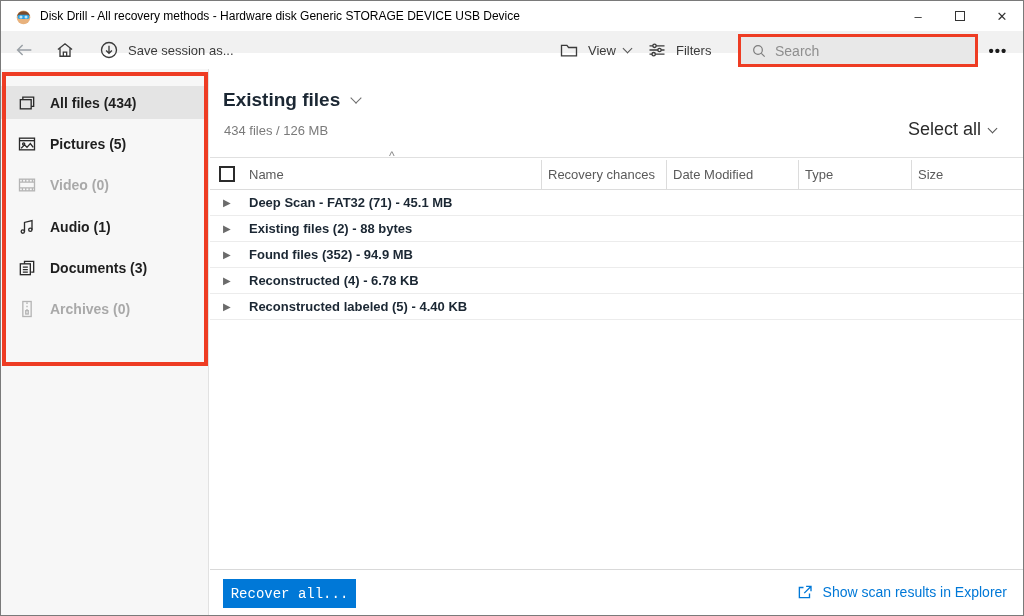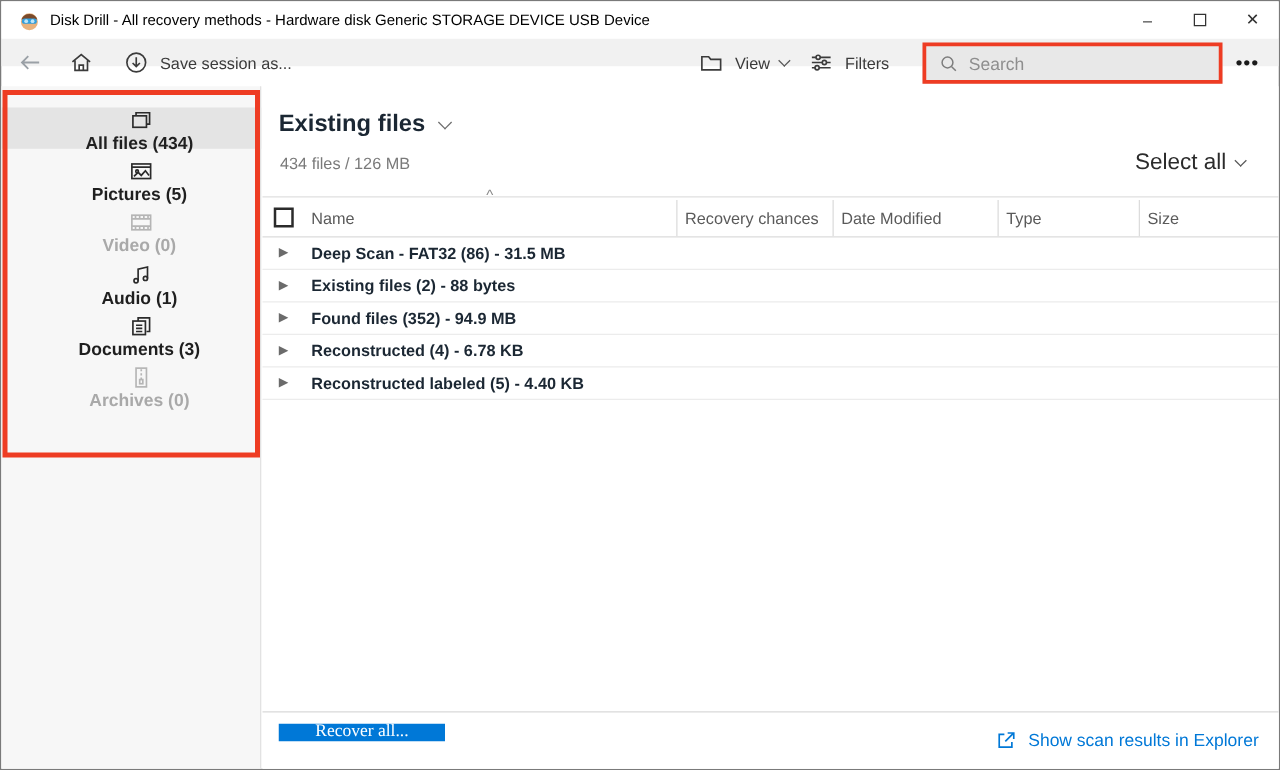--- a/index.html
+++ b/index.html
@@ -21,21 +21,21 @@
   .tb-item svg { display:block; }
   .tb-label { margin-left:9px; }
   .chev { width:7px; height:7px; border-left:1.6px solid #555; border-bottom:1.6px solid #555; transform:rotate(-45deg); margin-left:8px; margin-top:-3px; }
   .back-icon { color:#9aa0a6; }
   .search-box { position:absolute; left:737px; top:3px; width:240px; height:33px; border:3px solid #ee3c23; background:#e8e8e8; display:flex; align-items:center; }
   .search-placeholder { color:#8e8e8e; font-size:14px; margin-left:8px; }
   .more-dots { position:absolute; right:8px; top:0; height:38px; width:34px; display:flex; align-items:center; justify-content:center; font-size:15px; letter-spacing:1px; color:#1b1b1b; font-weight:bold; }
 
   
   .sidebar { position:absolute; left:0; top:68px; width:208px; height:548px; background:#f7f7f7; border-right:1px solid #e2e2e2; }
-  .side-item { position:absolute; left:0; width:208px; height:33px; display:flex; align-items:center; cursor:default;flex-direction:column; }
+  .side-item { position:absolute; left:0; width:208px; height:33px; display:flex; align-items:center; cursor:default; }
   .side-item.selected { background:#e4e4e4; }
   .side-icon { margin-left:16px; width:20px; height:20px; color:#2b2b2b; flex:0 0 auto; }
   .side-label { margin-left:13px; font-size:14px; font-weight:700; color:#1f1f1f; white-space:nowrap; }
   .side-item.disabled .side-label { color:#a9a9a9; }
   .side-item.disabled .side-icon { color:#b5b5b5; }
   .sidebar-highlight { position:absolute; left:1px; top:71px; width:206px; height:294px; border:4px solid #ee3c23; z-index:6; pointer-events:none; }
 
   
   .main { position:absolute; left:209px; top:68px; right:0; bottom:0; background:#fff; }
   .page-heading { position:absolute; left:13px; top:20px; font-size:19px; font-weight:700; color:#1b2733; display:flex; align-items:center; }
@@ -48,21 +48,21 @@
   .hdr-label { position:absolute; top:0; height:33px; display:flex; align-items:center; font-size:13px; color:#5a5a5a; }
   .sort-caret { position:absolute; left:179px; top:-9px; font-size:12px; color:#8a8a8a; }
   .col-divider { position:absolute; top:2px; height:29px; width:1px; background:#dcdcdc; }
 
   .rows { position:absolute; left:0; top:121px; right:0; }
   .row { position:relative; height:26px; border-bottom:1px solid #ececec; display:flex; align-items:center; }
   .row-expander { margin-left:13px; font-size:10px; color:#6b6b6b; width:12px; flex:0 0 auto; }
   .row-name { margin-left:14px; font-size:13px; font-weight:700; color:#1b2733; white-space:nowrap; }
 
   .footer { position:absolute; left:0; right:0; top:500px; height:48px; border-top:1px solid #d9d9d9; background:#fff; }
-  .recover-btn { position:absolute; left:13px; top:9px; width:133px; height:14px; background:#0078d7; color:#fff; font-size:14px; border:none; display:flex; align-items:center; justify-content:center; cursor:default; font-family:Liberation Serif, serif; }
+  .recover-btn { position:absolute; left:13px; top:9px; width:133px; height:29px; background:#0078d7; color:#fff; font-size:14px; border:none; display:flex; align-items:center; justify-content:center; cursor:default; font-family:Liberation Mono, monospace; }
   .explorer-link { position:absolute; right:16px; top:13px; display:flex; align-items:center; color:#0078d7; font-size:14px; cursor:default; }
   .explorer-link svg { margin-right:9px; }
 </style>
 </head>
 <body>
 
 <div class="window">
 
   <div class="titlebar">
     <svg class="app-icon" viewBox="0 0 20 20">
@@ -227,21 +227,21 @@
       </div>
       <div class="col-divider" style="left:701px;"></div>
       <div class="hdr-label" style="left:708px;">
         <span>Size</span>
       </div>
     </div>
 
     <div class="rows">
       <div class="row">
         <span class="row-expander">▶</span>
-        <span class="row-name">Deep Scan - FAT32 (86) - 31.5 MB</span>
+        <span class="row-name">Deep Scan - FAT32 (71) - 45.1 MB</span>
       </div>
       <div class="row">
         <span class="row-expander">▶</span>
         <span class="row-name">Existing files (2) - 88 bytes</span>
       </div>
       <div class="row">
         <span class="row-expander">▶</span>
         <span class="row-name">Found files (352) - 94.9 MB</span>
       </div>
       <div class="row">

